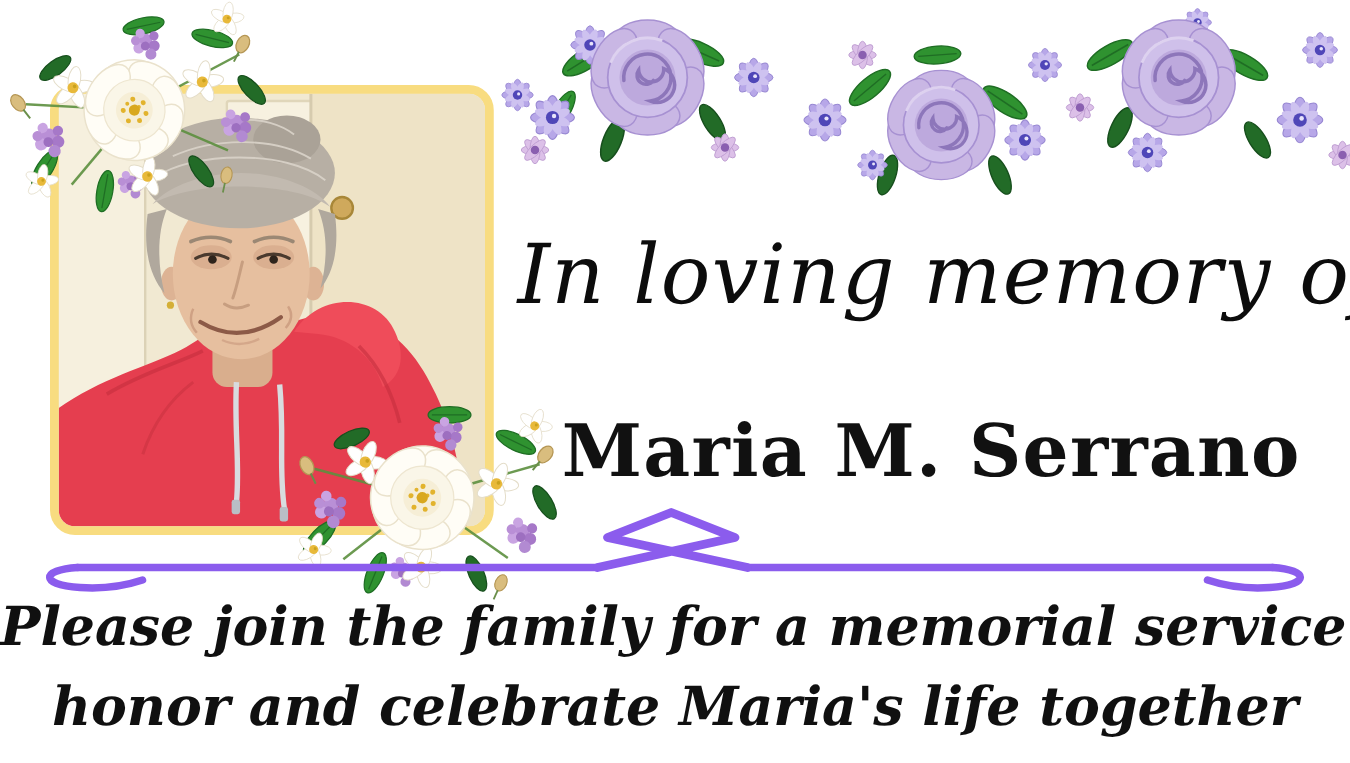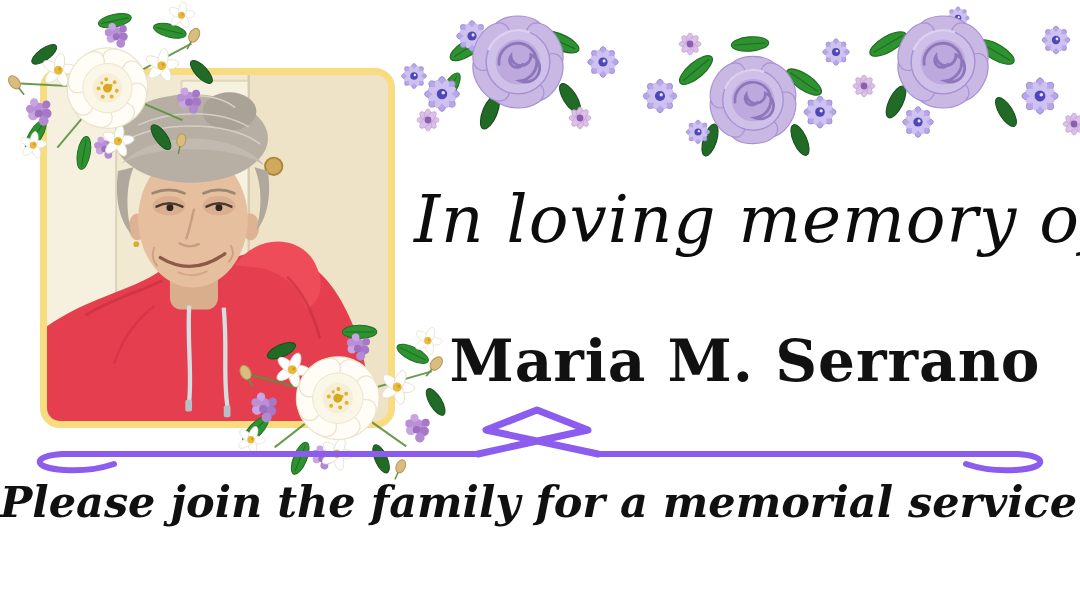--- a/index.html
+++ b/index.html
@@ -298,15 +298,16 @@
       <path d="M 62 56 L 478 56" stroke-width="6"></path>
       <path d="M 598 56 L 1018 56" stroke-width="6"></path>
       <path d="M 62 56 C 32 58 32 70 64 72 C 86 73.5 102 70 114 66" stroke-width="6"></path>
       <path d="M 1018 56 C 1048 58 1048 70 1016 72 C 994 73.5 978 70 966 66" stroke-width="6"></path>
       <path d="M 478 56 L 588 32 L 537 12 L 486 32 L 598 56" stroke-width="7"></path>
     </g>
   </svg>
 
   <div class="abs message">
     <span>Please join the family for a memorial service to</span>
+    <span>honor and celebrate Maria's life together</span>
   </div>
 
 </div>
 
 </body></html>

